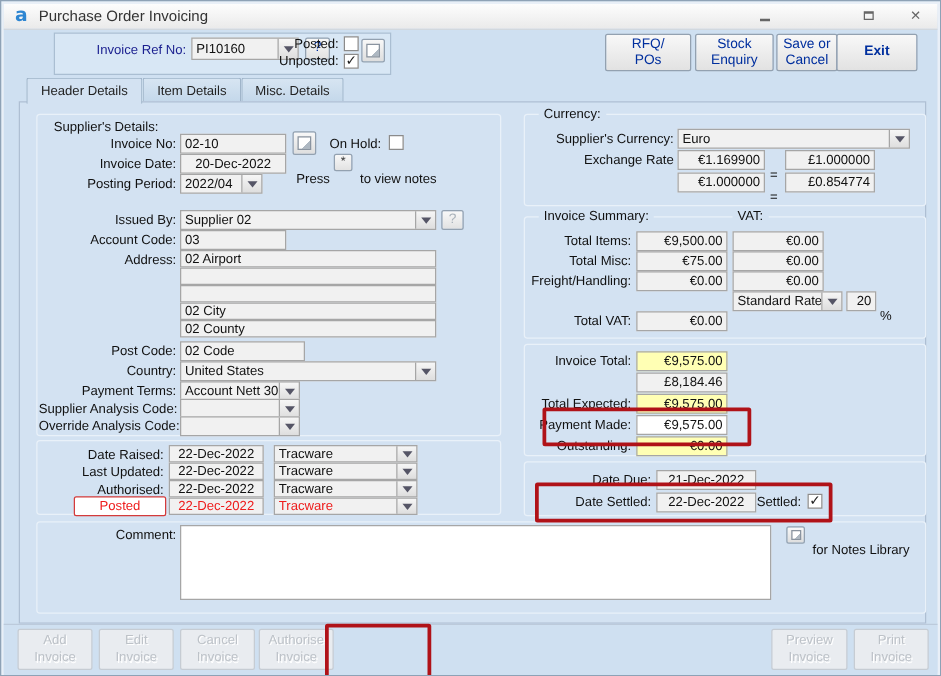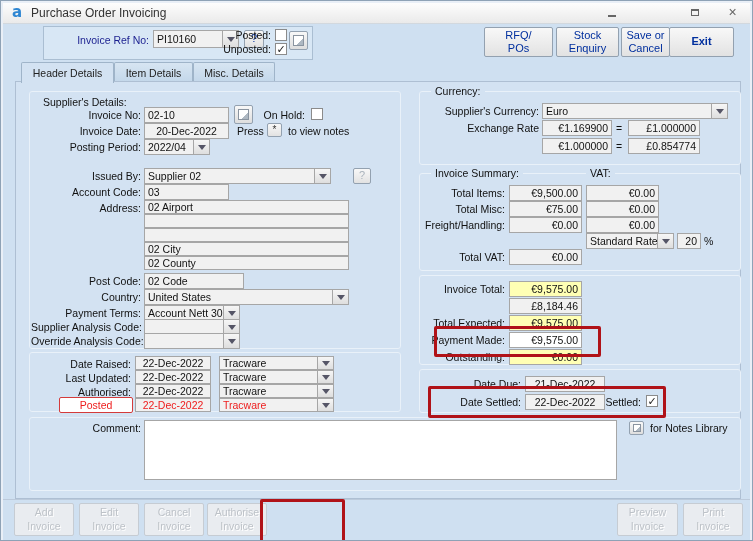--- a/index.html
+++ b/index.html
@@ -12,21 +12,21 @@
   .logo{width:16px;height:16px;margin:0 6px 0 6px;color:#2e86d2;font-weight:bold;font-size:15px;
         line-height:14px;text-align:center;font-family:"DejaVu Sans",sans-serif;}
   .title{font-size:12px;color:#333;}
   .winctl{position:absolute;top:4px;width:17px;height:14px;display:flex;align-items:center;
           justify-content:center;color:#666;}
   .ctl-min::after{content:"";width:8px;height:2px;background:#666;margin-top:7px;}
   .ctl-max::after{content:"";width:8px;height:7px;border:1px solid #666;border-top-width:2px;box-sizing:border-box;}
   .ctl-close::after{content:"×";font-size:14px;line-height:12px;color:#666;}
   
   .lbl{position:absolute;font-size:10.5px;color:#111;text-align:right;white-space:nowrap;}
-  .lbl.left{text-align:left;}
+  .lbl.left{text-align:left;margin-top:12px;}
   .lbl.navy{color:#1a1f8f;}
   .fld{position:absolute;height:16px;box-sizing:border-box;background:#f1f1f1;border:1px solid #a6a6a6;
        font-size:10.5px;color:#111;padding:0 3px;display:flex;align-items:center;overflow:hidden;
        white-space:nowrap;}
   .fld.r{justify-content:flex-end;}
   .fld.c{justify-content:center;}
   .fld.white{background:#ffffff;}
   .fld.yellow{background:#ffffb4;}
   .fld.red{color:#ee1c1c;}
   .fld.sm{height:14px;}
@@ -133,21 +133,21 @@
   <div class="btn" style="left:266px;top:122px;width:15px;height:14px;font-size:10px;color:#333;">*</div>
   <span class="lbl left" style="left:287px;top:124px;">to view notes</span>
 
   <span class="lbl" style="left:30px;top:140px;width:110px;">Posting Period:</span>
   <div class="fld combo" style="left:143px;top:138px;width:66px;">
     <span>2022/04</span>
     <span class="dd"></span>
   </div>
 
   <span class="lbl" style="left:30px;top:169px;width:110px;">Issued By:</span>
-  <div class="fld combo" style="left:143px;top:167px;width:187px;">
+  <div class="fld combo" style="left:143px;top:167px;width:205px;">
     <span>Supplier 02</span>
     <span class="dd"></span>
   </div>
   <div class="btn dis" style="left:352px;top:167px;width:18px;height:16px;">?</div>
 
   <span class="lbl" style="left:30px;top:185px;width:110px;">Account Code:</span>
   <div class="fld" style="left:143px;top:183px;width:85px;">03</div>
 
   <span class="lbl" style="left:30px;top:201px;width:110px;">Address:</span>
   <div class="fld sm" style="left:143px;top:199px;width:205px;">02 Airport</div>

